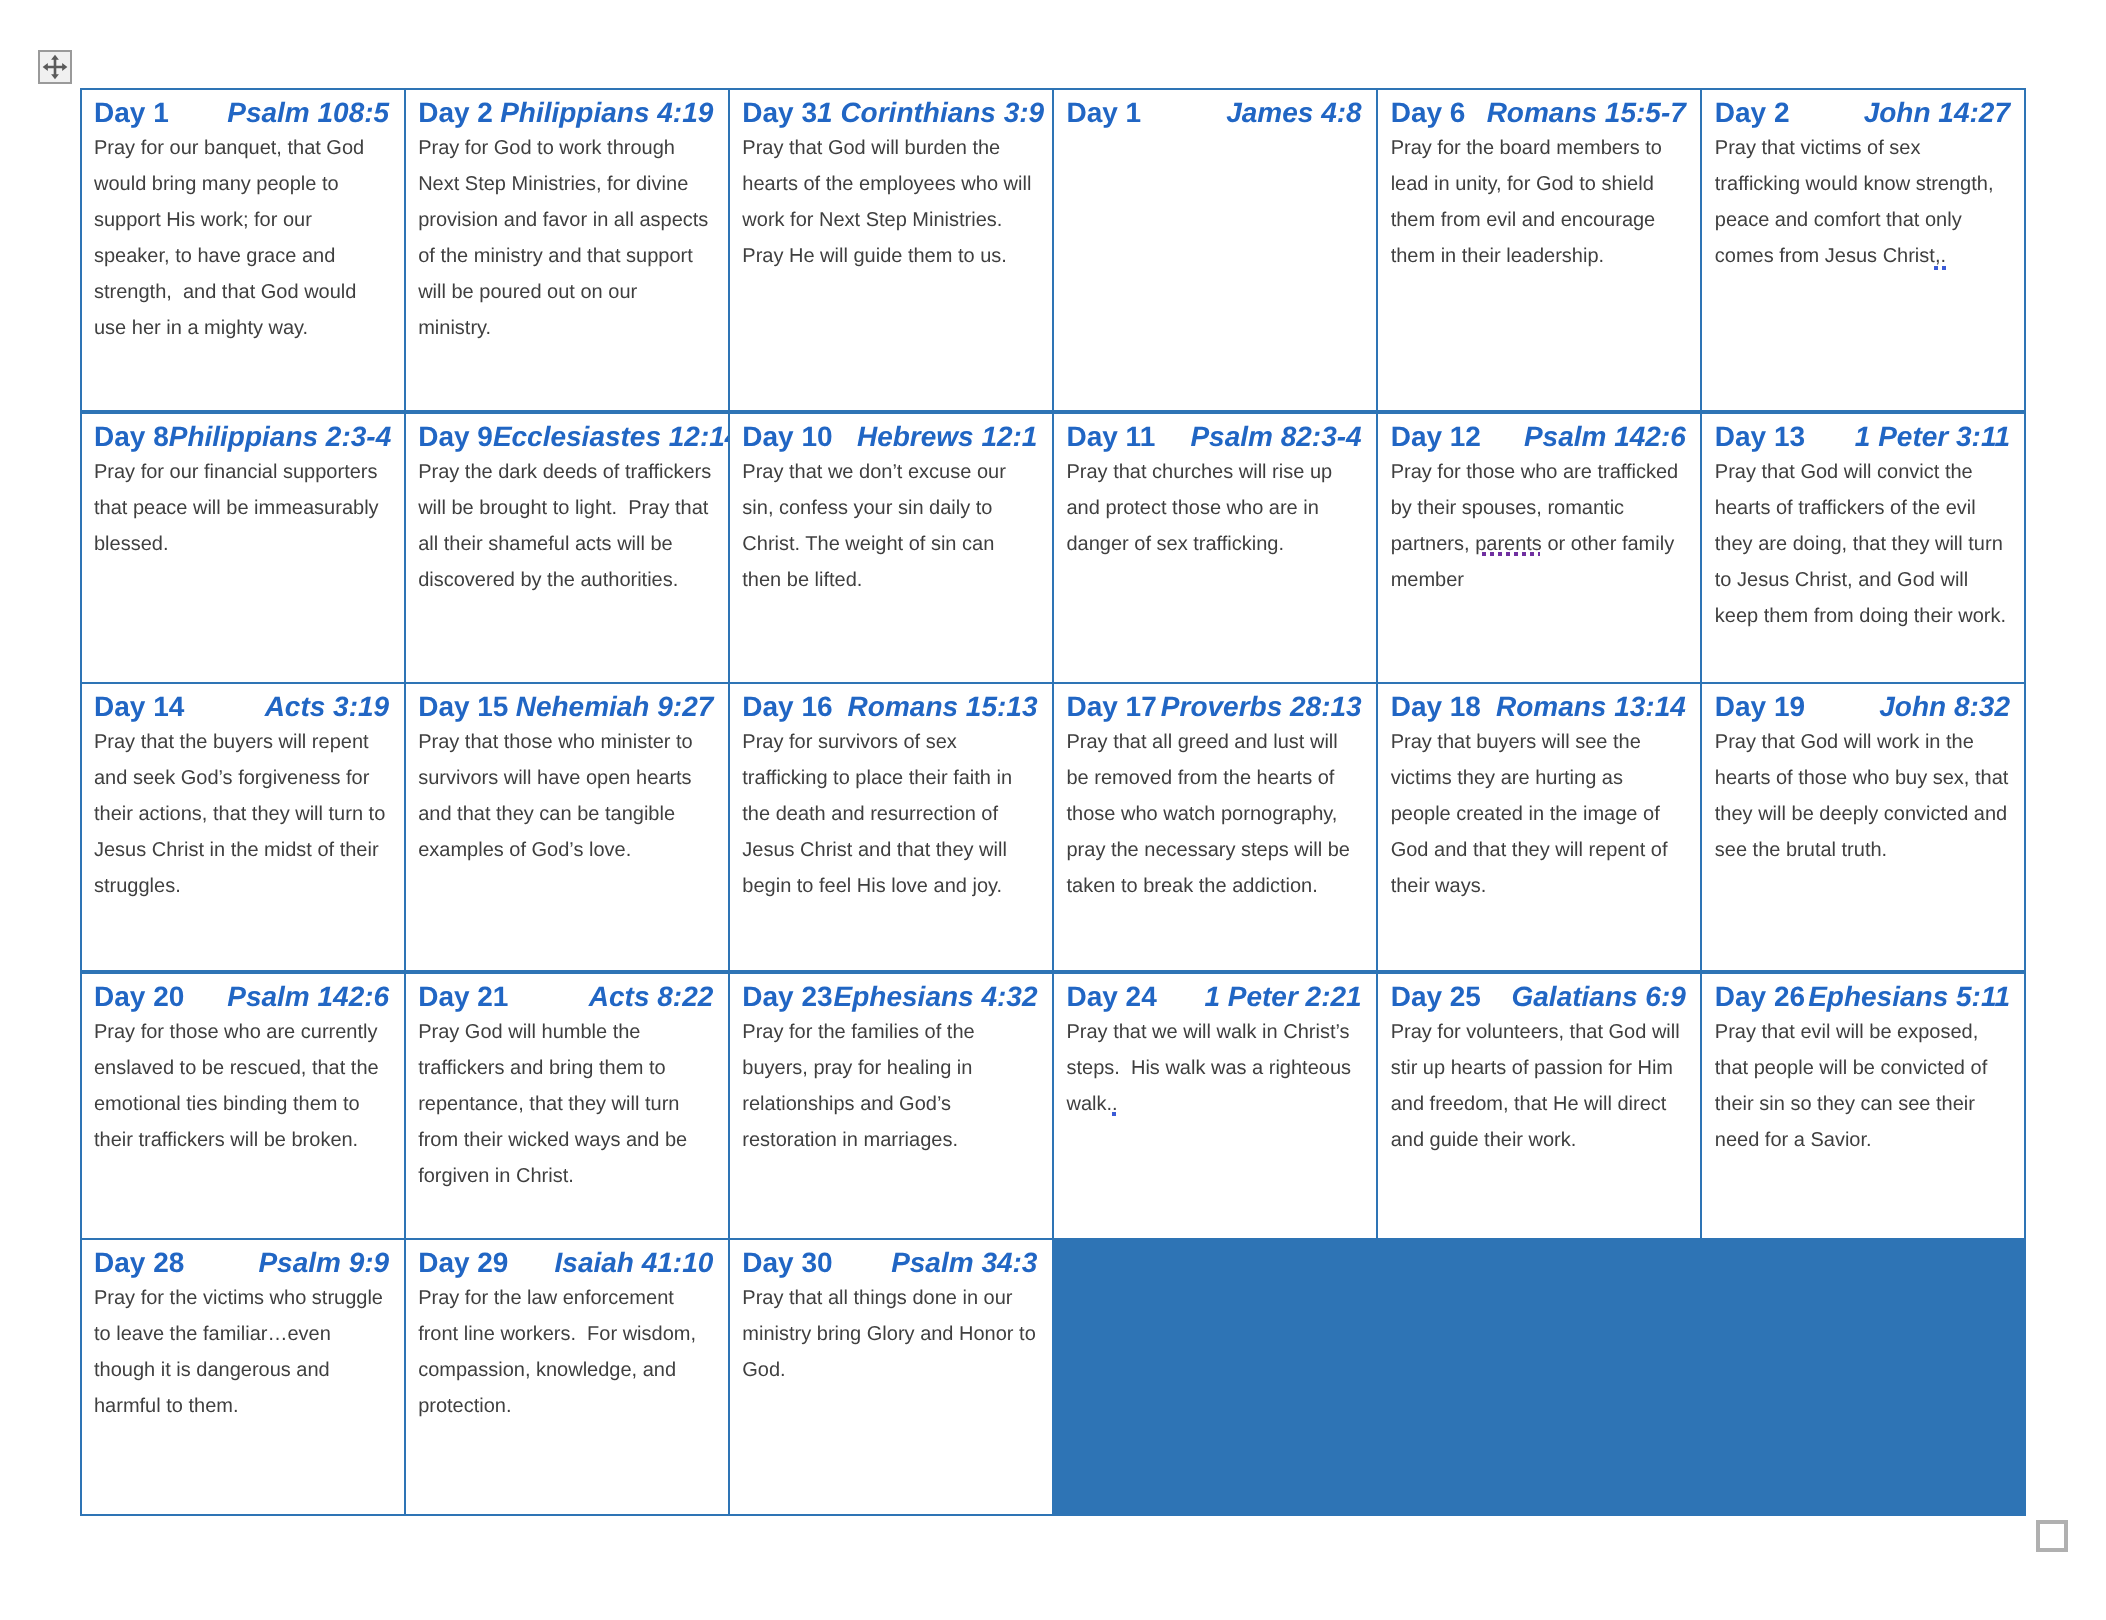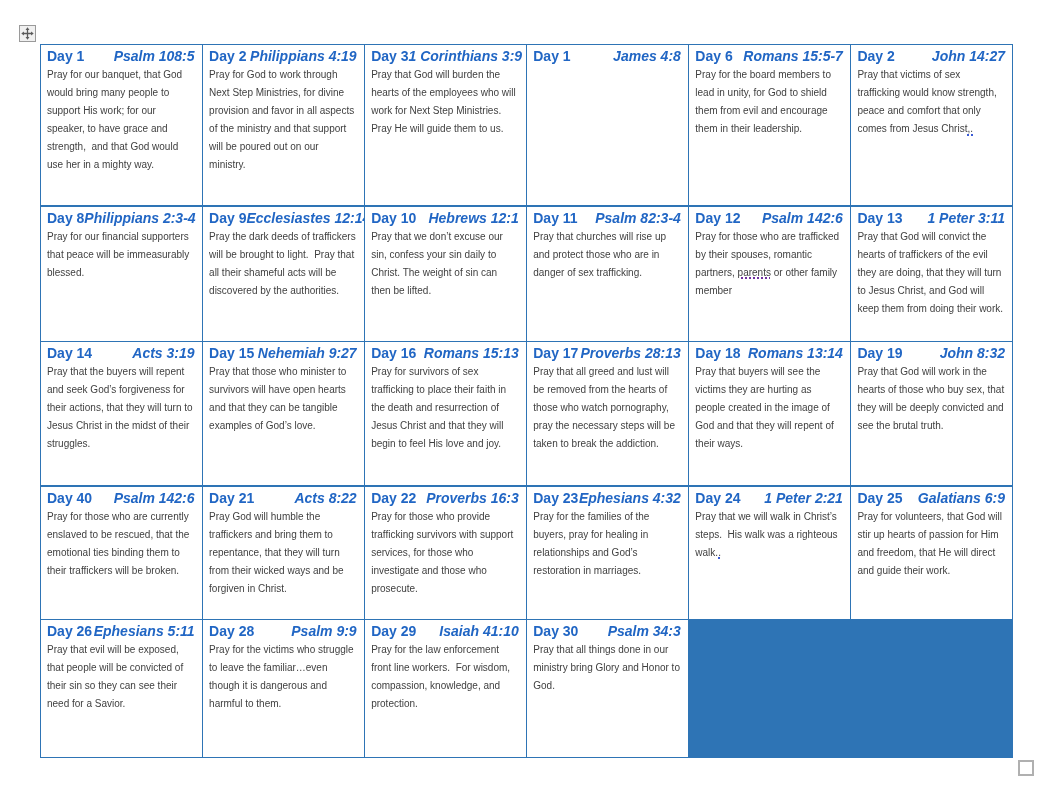--- a/index.html
+++ b/index.html
@@ -185,41 +185,34 @@
   <div class="cell">
     <div class="cell-head">
       <span class="day">Day 19</span>
       <span class="ref">John 8:32</span>
     </div>
     <div class="body">Pray that God will work in the hearts of those who buy sex, that they will be deeply convicted and see the brutal truth.</div>
   </div>
 
   <div class="cell">
     <div class="cell-head">
-      <span class="day">Day 40</span>
+      <span class="day">Day 20</span>
       <span class="ref">Psalm 142:6</span>
     </div>
     <div class="body">Pray for those who are currently enslaved to be rescued, that the emotional ties binding them to their traffickers will be broken.</div>
   </div>
 
   <div class="cell">
     <div class="cell-head">
       <span class="day">Day 21</span>
       <span class="ref">Acts 8:22</span>
     </div>
     <div class="body">Pray God will humble the traffickers and bring them to repentance, that they will turn from their wicked ways and be forgiven in Christ.</div>
   </div>
 
-  <div class="cell">
-    <div class="cell-head">
-      <span class="day">Day 22</span>
-      <span class="ref">Proverbs 16:3</span>
-    </div>
-    <div class="body">Pray for those who provide trafficking survivors with support services, for those who investigate and those who prosecute.</div>
-  </div>
 
   <div class="cell">
     <div class="cell-head">
       <span class="day">Day 23</span>
       <span class="ref">Ephesians 4:32</span>
     </div>
     <div class="body">Pray for the families of the buyers, pray for healing in relationships and God’s restoration in marriages.</div>
   </div>
 
   <div class="cell">

